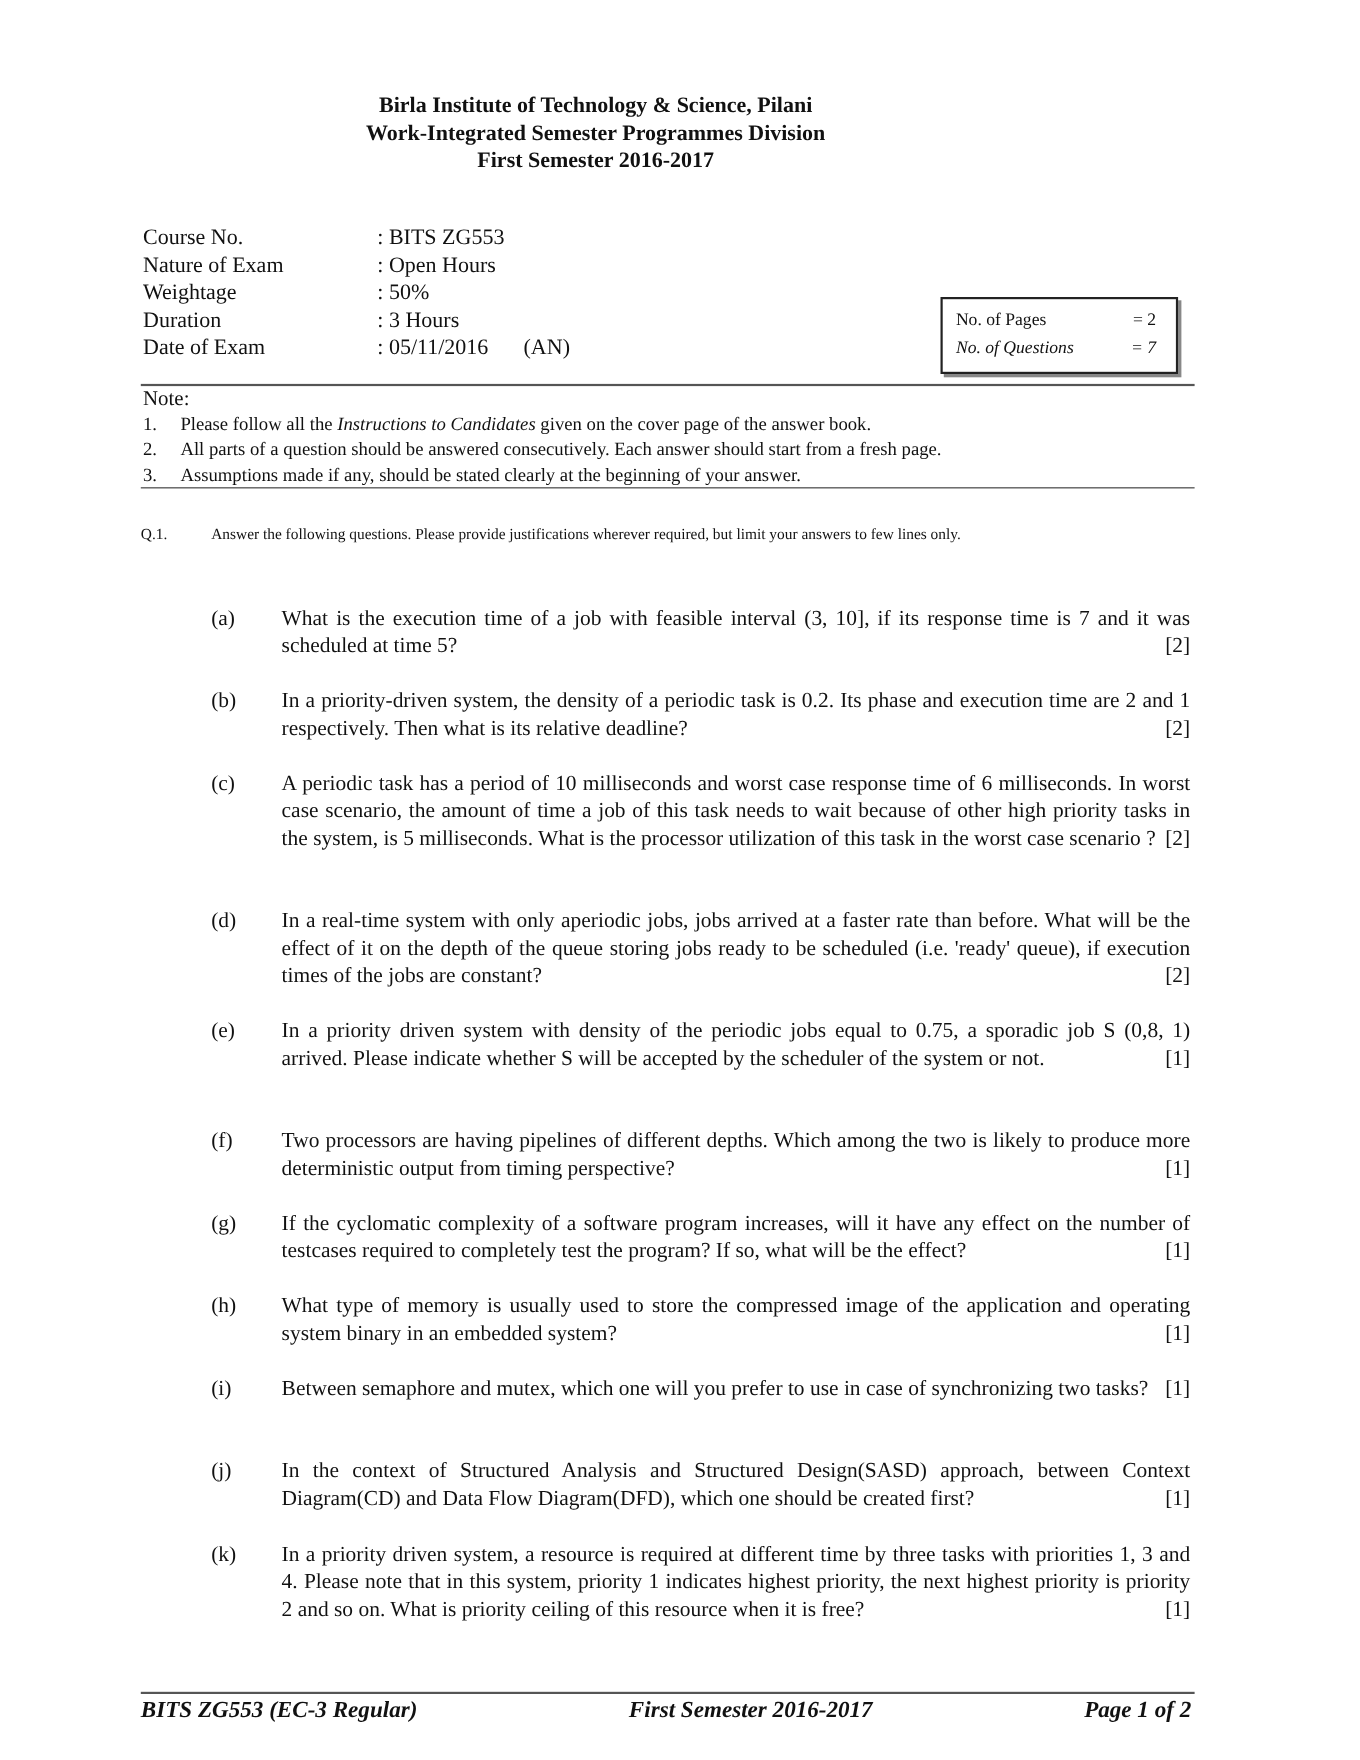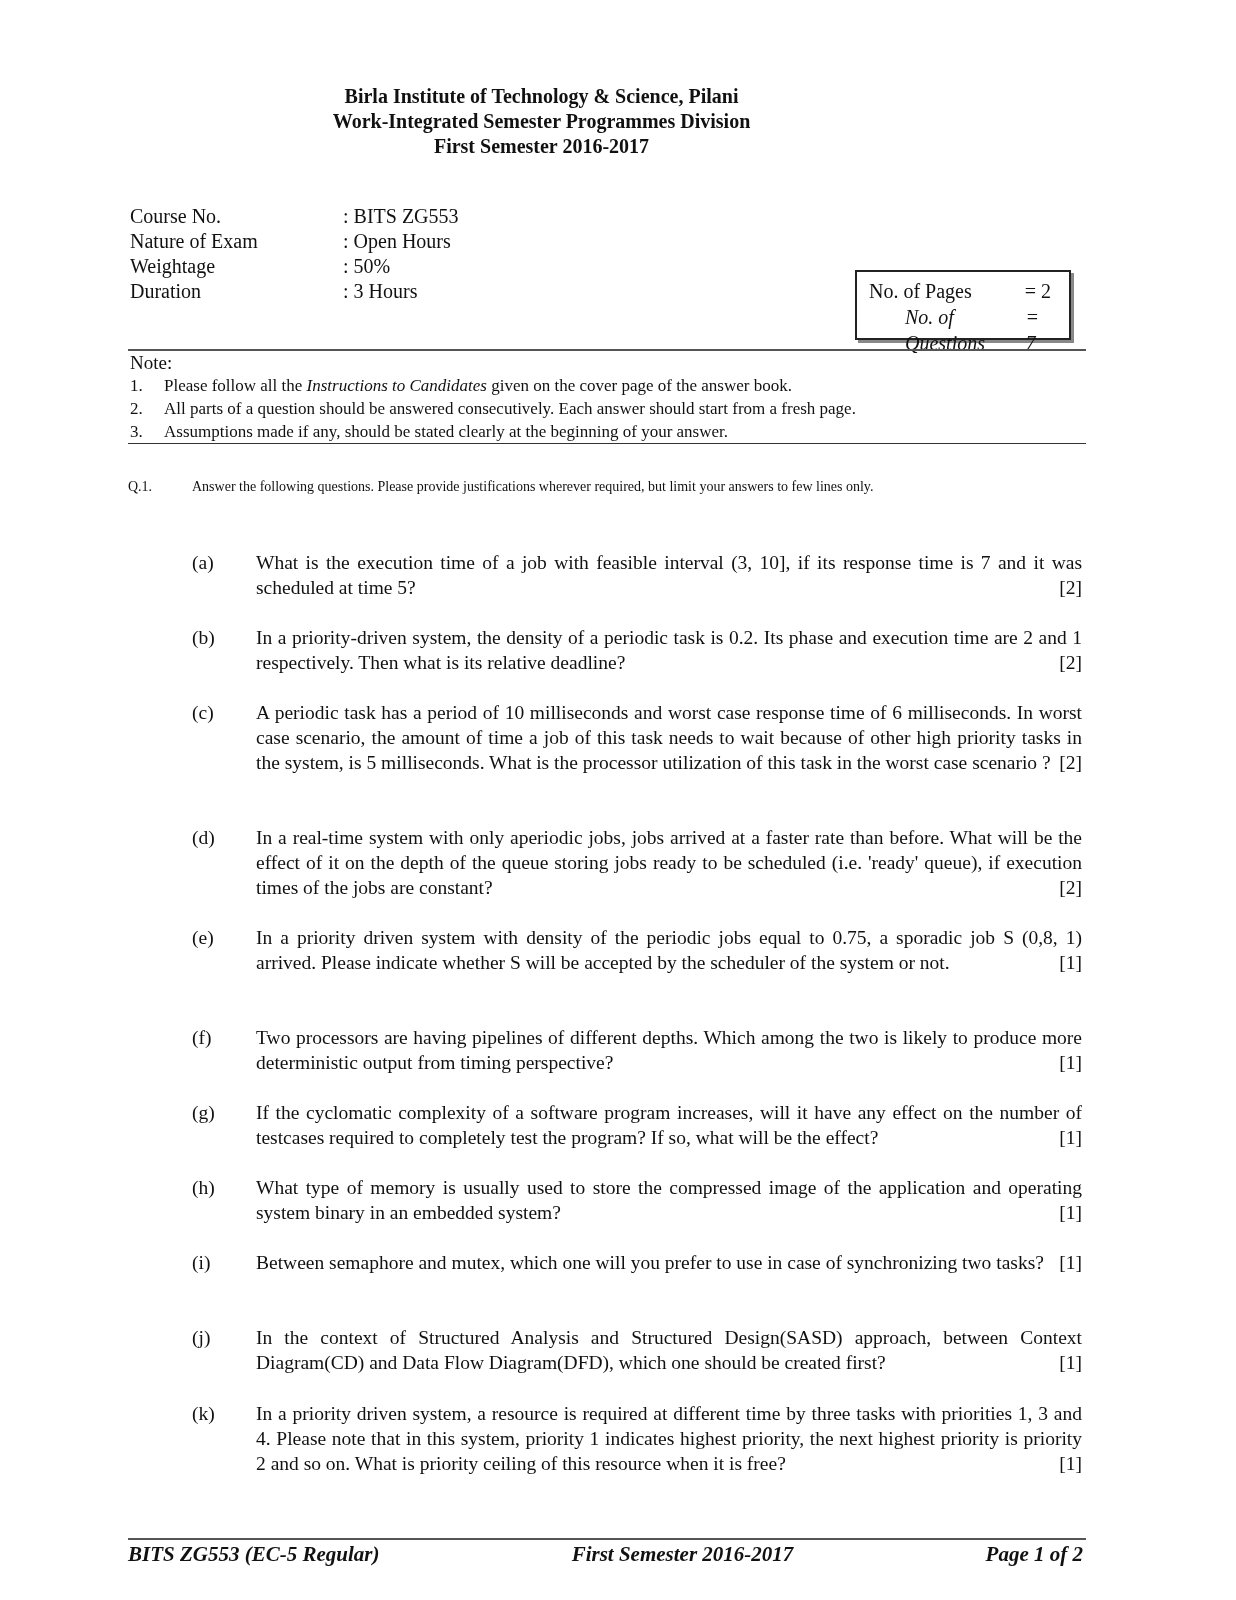--- a/index.html
+++ b/index.html
@@ -13,24 +13,24 @@
   }
   .meta {
     position: absolute; top: 204px; left: 130px; font-size: 20px; line-height: 25px;
   }
   .meta-row { display: flex; }
   .meta-label { width: 213px; }
   .meta-ampm { margin-left: 32px; }
   .infobox {
     position: absolute; top: 270px; left: 855px; width: 216px; height: 70px;
     border: 2px solid #222; box-shadow: 3px 3px 0 #888; background: #fff;
-    font-size: 20px; line-height: 26px; padding: 6px 0 0 12px; box-sizing: border-box;
+    font-size: 16px; line-height: 26px; padding: 6px 0 0 12px; box-sizing: border-box;
   }
   .infobox-row { display: flex; justify-content: space-between; padding-right: 18px; }
-  .infobox-row.italic { font-style: italic; margin-left: 36px; }
+  .infobox-row.italic { font-style: italic; }
   .rule { position: absolute; left: 128px; width: 958px; height: 1px; background: #333; }
   .rule.thick { height: 2px; background: #555; }
   .note {
     position: absolute; top: 351px; left: 130px; width: 950px;
     font-size: 17px; line-height: 23px;
   }
   .note-title { font-size: 19px; }
   .note-item { display: flex; }
   .note-num { width: 34px; }
   .q1 {
@@ -69,20 +69,25 @@
     <span class="meta-label">Nature of Exam</span>
     <span>: Open Hours</span>
   </div>
   <div class="meta-row">
     <span class="meta-label">Weightage</span>
     <span>: 50%</span>
   </div>
   <div class="meta-row">
     <span class="meta-label">Duration</span>
     <span>: 3 Hours</span>
+  </div>
+  <div class="meta-row">
+    <span class="meta-label">Date of Exam</span>
+    <span>: 05/11/2016</span>
+    <span class="meta-ampm">(AN)</span>
   </div>
 </div>
 
 <div class="infobox">
   <div class="infobox-row">
     <span>No. of Pages</span>
     <span>= 2</span>
   </div>
   <div class="infobox-row italic">
     <span>No. of Questions</span>
@@ -168,16 +173,16 @@
 </div>
 
 <div class="sub" style="top:1401px;">
   <span class="sub-letter">(k)</span>
   <div class="sub-body"><span>In a priority driven system, a resource is required at different time by three tasks with priorities 1, 3 and 4. Please note that in this system, priority 1 indicates highest priority, the next highest priority is priority 2 and so on. What is priority ceiling of this resource when it is free?</span> <span class="marks">[1]</span></div>
 </div>
 
 <div class="rule thick" style="top:1538px;"></div>
 
 <div class="footer">
-  <span>BITS ZG553 (EC-5 Regular)</span>
+  <span>BITS ZG553 (EC-3 Regular)</span>
   <span>First Semester 2016-2017</span>
   <span>Page 1 of 2</span>
 </div>
 
 </body></html>

